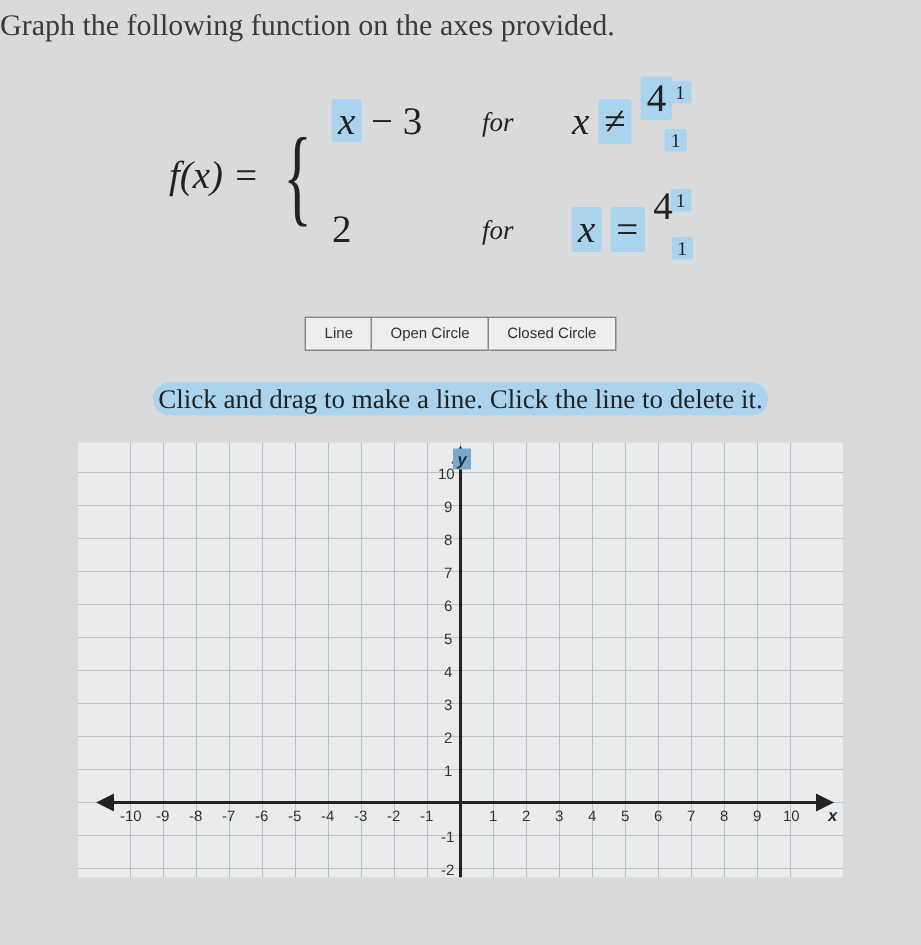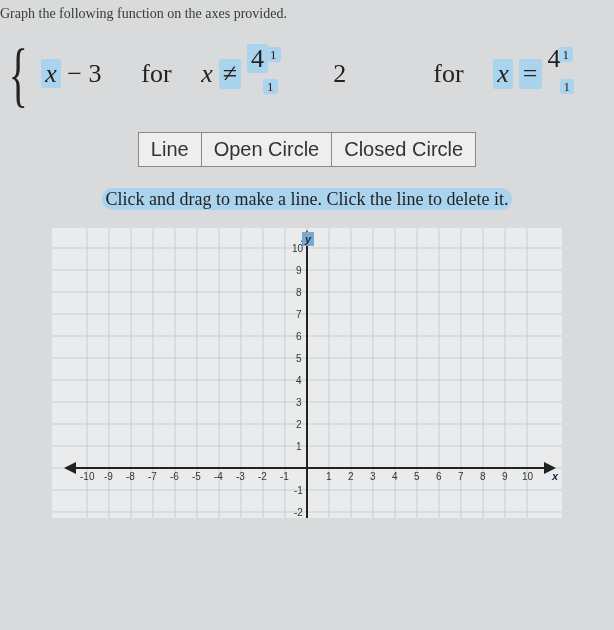--- a/index.html
+++ b/index.html
@@ -6,21 +6,21 @@
     body {
       width: 614px;
       height: 630px;
       background: #d8dadb;
       font-family: Georgia, 'Times New Roman', serif;
       color: #333;
       overflow: hidden;
       position: relative;
     }
     .prompt {
-      font-size: 14px;
+      font-size: 20px;
       color: #3a3a3a;
       padding: 6px 0 0 0;
       font-family: Georgia, serif;
     }
     .equation {
       display: flex;
       justify-content: center;
       align-items: center;
       margin-top: 22px;
       font-family: 'Times New Roman', serif;
@@ -29,40 +29,40 @@
     }
     .eq-left { font-style: italic; margin-right: 8px; }
     .brace {
       font-size: 72px;
       line-height: 60px;
       margin-right: 6px;
       font-weight: 200;
       transform: scaleX(0.55);
       display: inline-block;
     }
-    .pieces { display: flex; flex-direction: row; gap: 12px; }
+    .pieces { display: flex; flex-direction: column; gap: 12px; }
     .piece-row { display: flex; align-items: center; }
     .piece-expr { width: 100px; }
-    .for { width: 60px; font-family: Georgia, serif; font-size: 26px; }
+    .for { width: 60px; font-family: Georgia, serif; font-size: 18px; font-style: italic; }
     .cond { width: 120px; display: flex; align-items: center; gap: 6px; }
     .hl { background: #aad4ee; padding: 0 4px; border-radius: 2px; }
     .sub { font-size: 13px; position: relative; top: 10px; left: -2px; }
     .subtop { font-size: 13px; position: relative; top: -8px; left: -2px; }
 
     .toolbar {
       display: flex;
       justify-content: center;
       margin-top: 28px;
     }
     .toolbar-inner {
       display: flex;
       border: 1px solid #888;
       background: #eee;
       font-family: Arial, sans-serif;
-      font-size: 20px;
+      font-size: 10px;
     }
     .tool-btn {
       padding: 5px 12px;
       border-right: 1px solid #888;
       cursor: pointer;
       color: #333;
     }
     .tool-btn:last-child { border-right: none; }
 
     .instructions {
@@ -104,20 +104,21 @@
       fill: #1a2a40;
       font-style: italic;
     }
   </style>
 </head>
 <body>
 
 <div class="prompt">Graph the following function on the axes provided.</div>
 
 <div class="equation">
+  <span class="eq-left">f(x) =</span>
   <span class="brace">{</span>
   <div class="pieces">
     <div class="piece-row">
       <span class="piece-expr">
         <span class="hl" style="font-style:italic">x</span>
         <span>− 3</span>
       </span>
       <span class="for">for</span>
       <span class="cond">
         <span style="font-style:italic">x</span>

